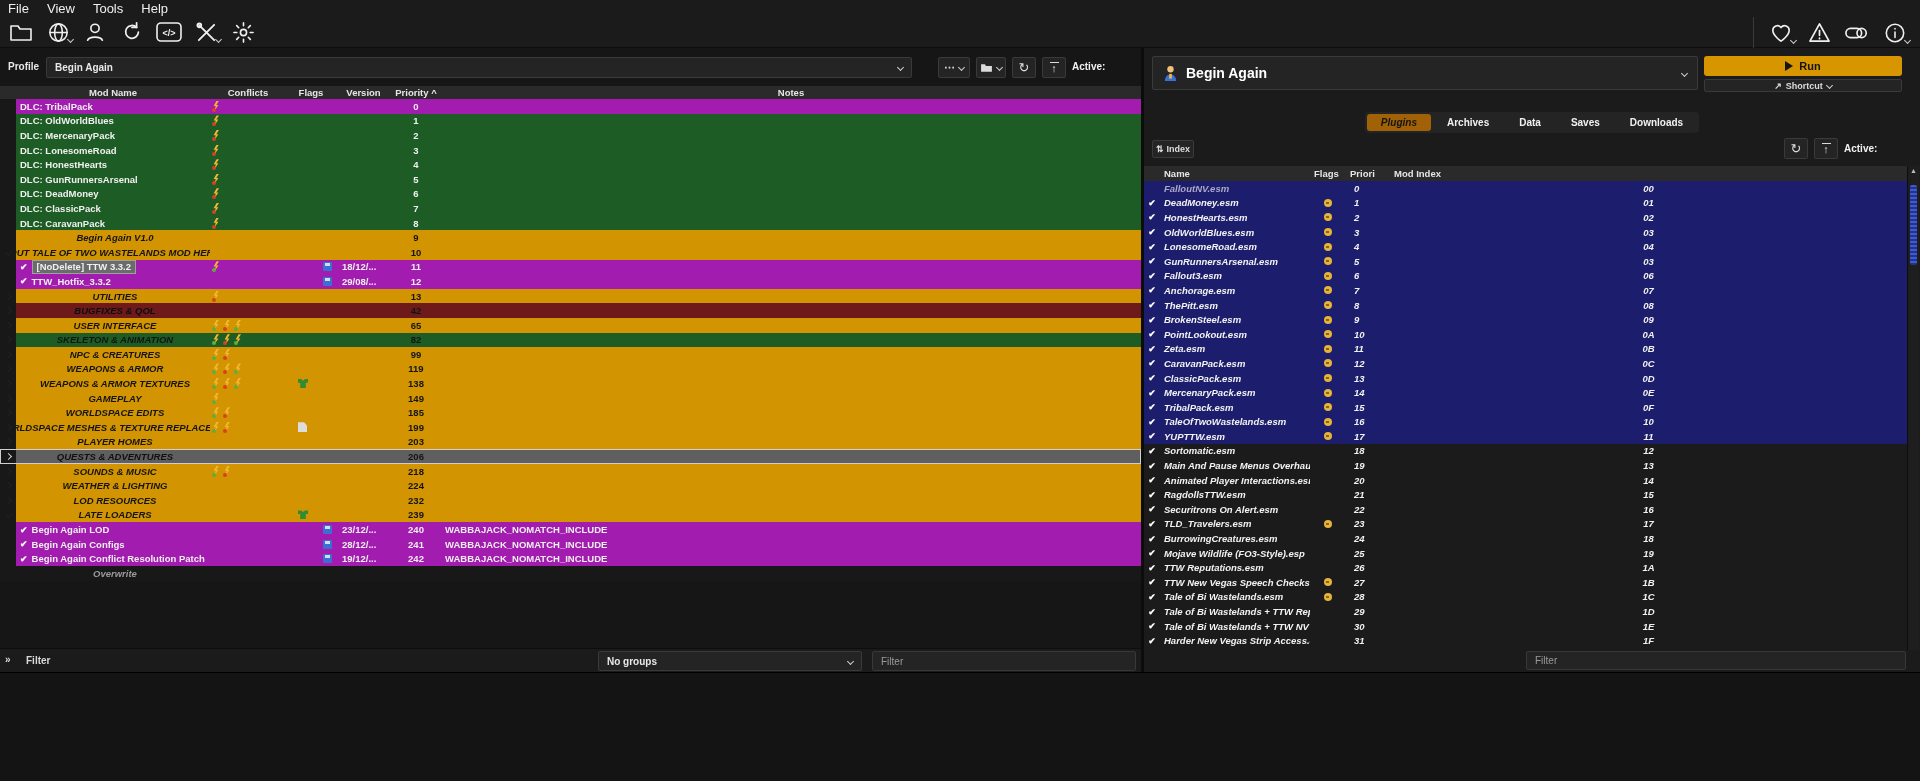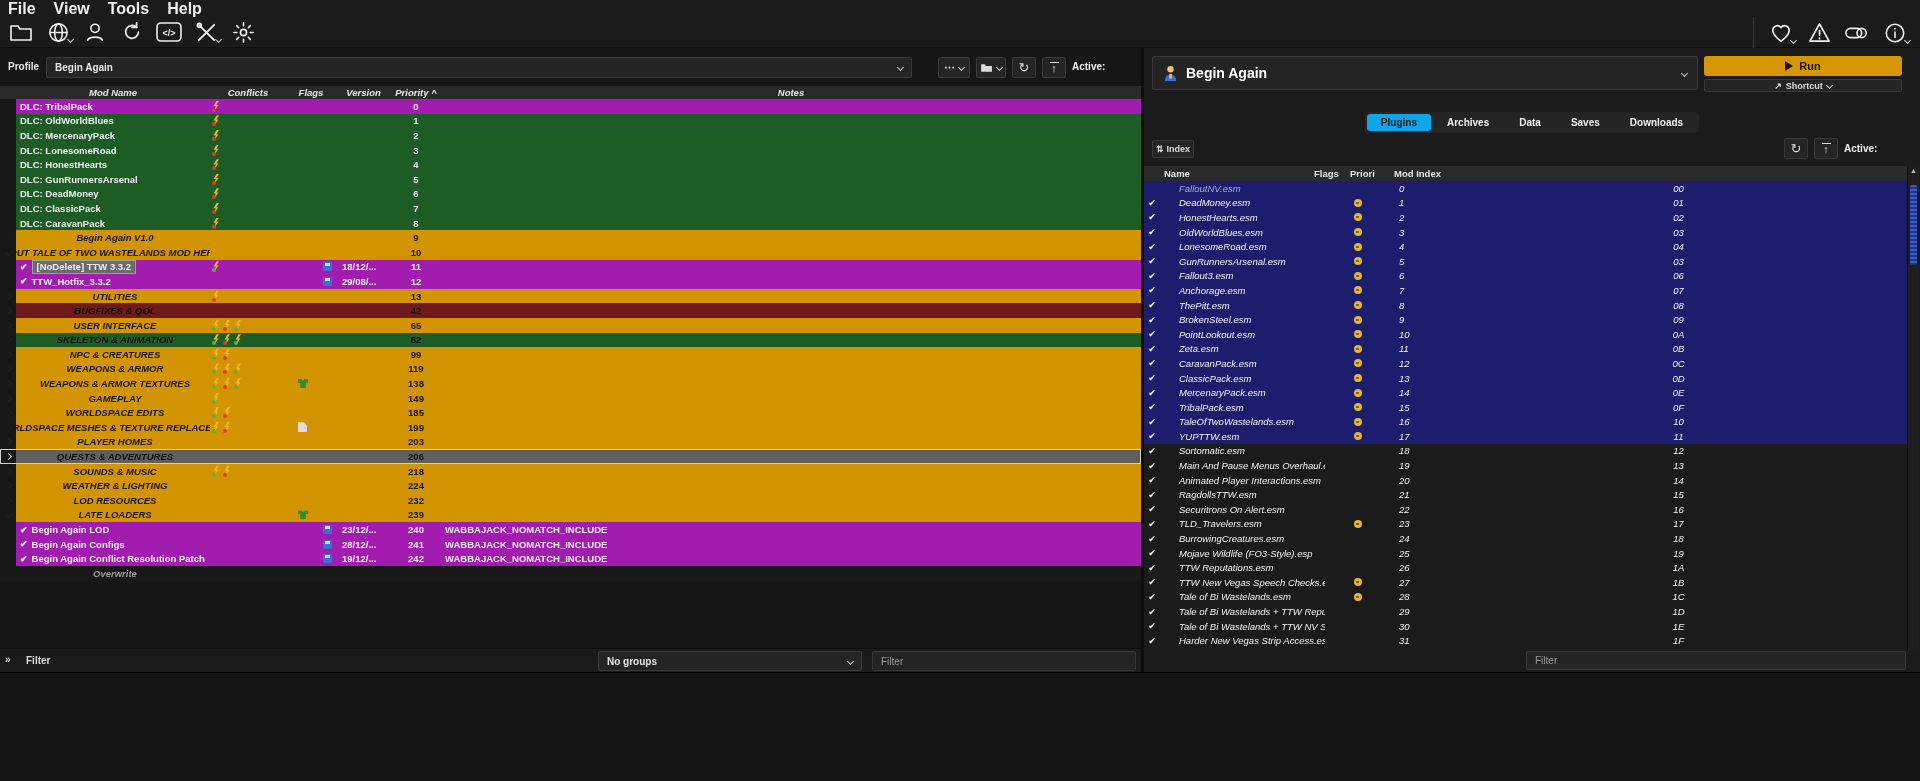--- a/index.html
+++ b/index.html
@@ -1,21 +1,21 @@
 <!DOCTYPE html>
 <html><head>
 <meta charset="utf-8">
 <style>
   html,body{margin:0;padding:0;background:#000;}
   #app{position:relative;width:1920px;height:781px;background:#161616;overflow:hidden;
        font-family:"Liberation Sans",sans-serif;color:#e8e8e8;}
   .abs{position:absolute;}
   
   #menubar{left:0;top:0;width:1920px;height:17px;background:#1b1b1b;display:flex;align-items:center;gap:18px;padding-left:8px;box-sizing:border-box;}
-  #menubar span{font-size:16px;font-weight:bold;color:#efefef;}
+  #menubar span{font-size:13px;font-weight:normal;color:#efefef;}
   #toolbar{left:0;top:17px;width:1920px;height:31px;background:#1b1b1b;display:flex;align-items:center;gap:11px;padding-left:8px;box-sizing:border-box;border-bottom:1px solid #0d0d0d;}
   .tbico{width:26px;height:24px;display:flex;align-items:center;justify-content:center;position:relative;}
   .tbico svg{display:block;}
   .chev{display:inline-block;width:4px;height:4px;border-right:1.4px solid #cfcfcf;border-bottom:1.4px solid #cfcfcf;transform:rotate(45deg);}
   .chev.r{transform:rotate(-45deg);}
   .minichev{position:absolute;right:-2px;bottom:2px;}
   #topright{right:6px;top:17px;height:31px;display:flex;align-items:center;gap:12px;padding-right:6px;border-left:1px solid #3a3a3a;padding-left:14px;}
   #profile-label{left:8px;top:61px;font-size:10px;font-weight:bold;}
   .selbox{background:#242424;border:1px solid #3a3a3a;border-radius:2px;display:flex;align-items:center;box-sizing:border-box;}
   #profile-select{left:46px;top:57px;width:866px;height:21px;padding:0 8px;font-size:10px;font-weight:bold;justify-content:space-between;}
@@ -25,21 +25,21 @@
   #refresh-btn-l{left:1012px;top:57px;width:24px;height:21px;font-size:13px;}
   #export-btn-l{left:1042px;top:57px;width:24px;height:21px;}
   .expico{display:flex;flex-direction:column;align-items:center;font-size:11px;line-height:9px;color:#dcdcdc;}
   .expico i{display:block;width:9px;border-top:1.6px solid #dcdcdc;margin-bottom:1px;}
   .active-label{font-size:10px;font-weight:bold;color:#f0f0f0;}
   .lcd{background:#101010;border:1px solid #3c3c3c;color:#f2a93b;font-family:"DejaVu Sans Mono",monospace;font-weight:bold;font-style:italic;font-size:13px;letter-spacing:1px;display:flex;align-items:center;justify-content:center;margin-top:44px;}
   #active-l-label{left:1072px;top:61px;}
   #active-l-lcd{left:1104px;top:56px;width:33px;height:22px;}
   
   #modlist-header{left:0;top:86px;width:1141px;height:13px;background:#2a2a2a;display:grid;grid-template-columns:16px 194px 76px 50px 55px 50px 1fr;align-items:center;font-size:9.5px;font-weight:bold;color:#e6e6e6;}
-  #modlist-header span{text-align:center;font-style:italic;}
+  #modlist-header span{text-align:center;}
   #modlist{left:0;top:99px;width:1141px;background:#181818;}
   .mrow{display:grid;grid-template-columns:16px 194px 76px 50px 55px 50px 1fr;height:14.6px;align-items:center;font-size:9.5px;font-weight:bold;background:#a21caf;color:#f0f0f0;}
   .mrow .c-exp{display:flex;align-items:center;justify-content:center;background:#181818;height:100%;}
   .mrow.green{background:#1e5c25;}
   .mrow.gold{background:#d29400;}
   .mrow.red{background:#6e1a1a;}
   .mrow.graysel{background:#5f5f5f;outline:1px solid #cfcfcf;outline-offset:-1px;}
   .mrow.sep .c-name{justify-content:center;color:#141414;font-style:italic;align-items:center;}
   .mrow.red.sep .c-name{color:#0e0e0e;}
   .mrow.graysel.sep .c-name{color:#101010;}
@@ -73,30 +73,30 @@
   #splitter{left:1141px;top:48px;width:3px;height:624px;background:#0c0c0c;}
   #rpane{left:1144px;top:48px;width:776px;height:624px;background:#1b1b1b;}
   #exe-select{left:1152px;top:56px;width:546px;height:34px;padding:0 10px;justify-content:space-between;}
   #exe-name{font-size:14px;font-weight:bold;color:#fff;display:flex;align-items:center;gap:8px;}
   #run-btn{left:1704px;top:56px;width:198px;height:20px;background:#d79600;border-radius:3px;display:flex;align-items:center;justify-content:center;gap:6px;color:#141414;font-size:11px;font-weight:bold;}
   .playtri{width:0;height:0;border-left:8px solid #141414;border-top:5px solid transparent;border-bottom:5px solid transparent;}
   #shortcut-btn{left:1704px;top:79px;width:198px;height:13px;font-size:9px;font-weight:bold;gap:4px;}
   #tabs{left:1144px;top:112px;width:776px;display:flex;justify-content:center;}
   #tabbar{background:#242424;border-radius:4px;padding:2px;display:flex;gap:2px;}
   .tab{padding:3px 14px;font-size:10px;font-weight:bold;color:#f0f0f0;border-radius:3px;}
-  .tab.active{background:#0ea5e9;color:#141414;}
+  .tab.active{background:#a16207;color:#141414;font-style:italic;}
   #sort-btn{left:1152px;top:140px;width:42px;height:18px;font-size:9px;font-weight:bold;gap:3px;}
   #refresh-btn-r{left:1784px;top:138px;width:24px;height:21px;font-size:13px;}
   #export-btn-r{left:1814px;top:138px;width:24px;height:21px;}
   #active-r-label{left:1844px;top:143px;}
   #active-r-lcd{left:1884px;top:138px;width:33px;height:22px;}
   #plugins-header{left:1144px;top:166px;width:763px;height:15px;background:#2a2a2a;display:grid;grid-template-columns:16px 150px 36px 44px 1fr;align-items:center;font-size:9.5px;font-weight:bold;color:#e6e6e6;}
   #plugins-header span{padding-left:4px;white-space:nowrap;}
   #plugins{left:1144px;top:181px;width:763px;background:#1b1b1b;}
-  .prow{display:grid;grid-template-columns:16px 150px 36px 44px 1fr;height:14.6px;align-items:center;font-size:9.5px;font-weight:normal;color:#f2f2f2;gap:15px;}
+  .prow{display:grid;grid-template-columns:16px 150px 36px 44px 1fr;height:14.6px;align-items:center;font-size:9.5px;font-weight:bold;color:#f2f2f2;}
   .prow.navy{background:#1d1d6d;}
   .prow .pcheck{text-align:center;font-size:9px;color:#fff;}
   .prow .pname{font-style:italic;padding-left:4px;white-space:nowrap;overflow:hidden;}
   .prow.dim .pname{color:#a9a9c8;}
   .prow .pflag{display:flex;justify-content:center;}
   .pflag i{width:8px;height:8px;border-radius:50%;background:#e7b43a;position:relative;}
   .pflag i::after{content:"";position:absolute;left:2px;top:3px;width:3px;height:2px;background:#8a6410;}
   .prow .ppri{padding-left:8px;font-style:italic;}
   .prow .pidx{text-align:center;font-style:italic;}
   #rscroll{left:1907px;top:166px;width:11px;height:484px;background:#1e1e1e;border-left:1px solid #0d0d0d;}

